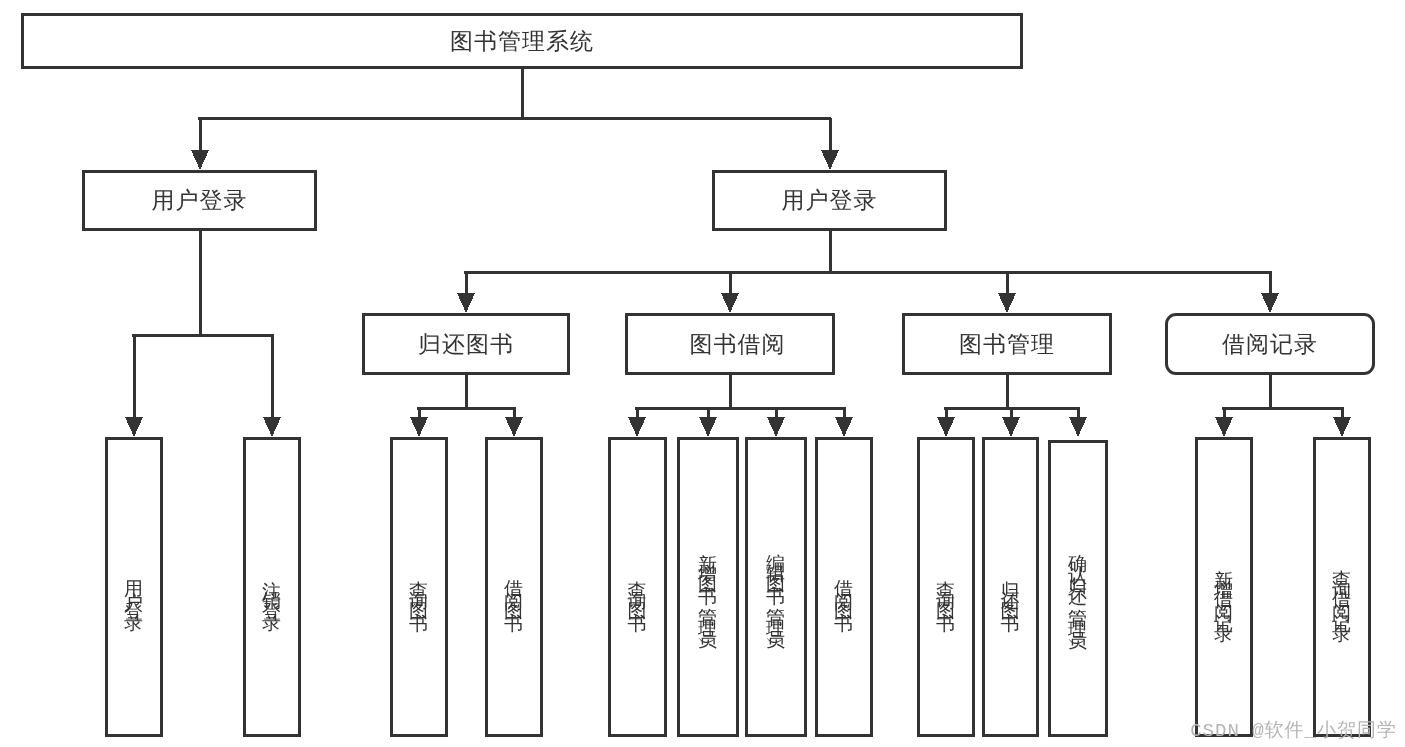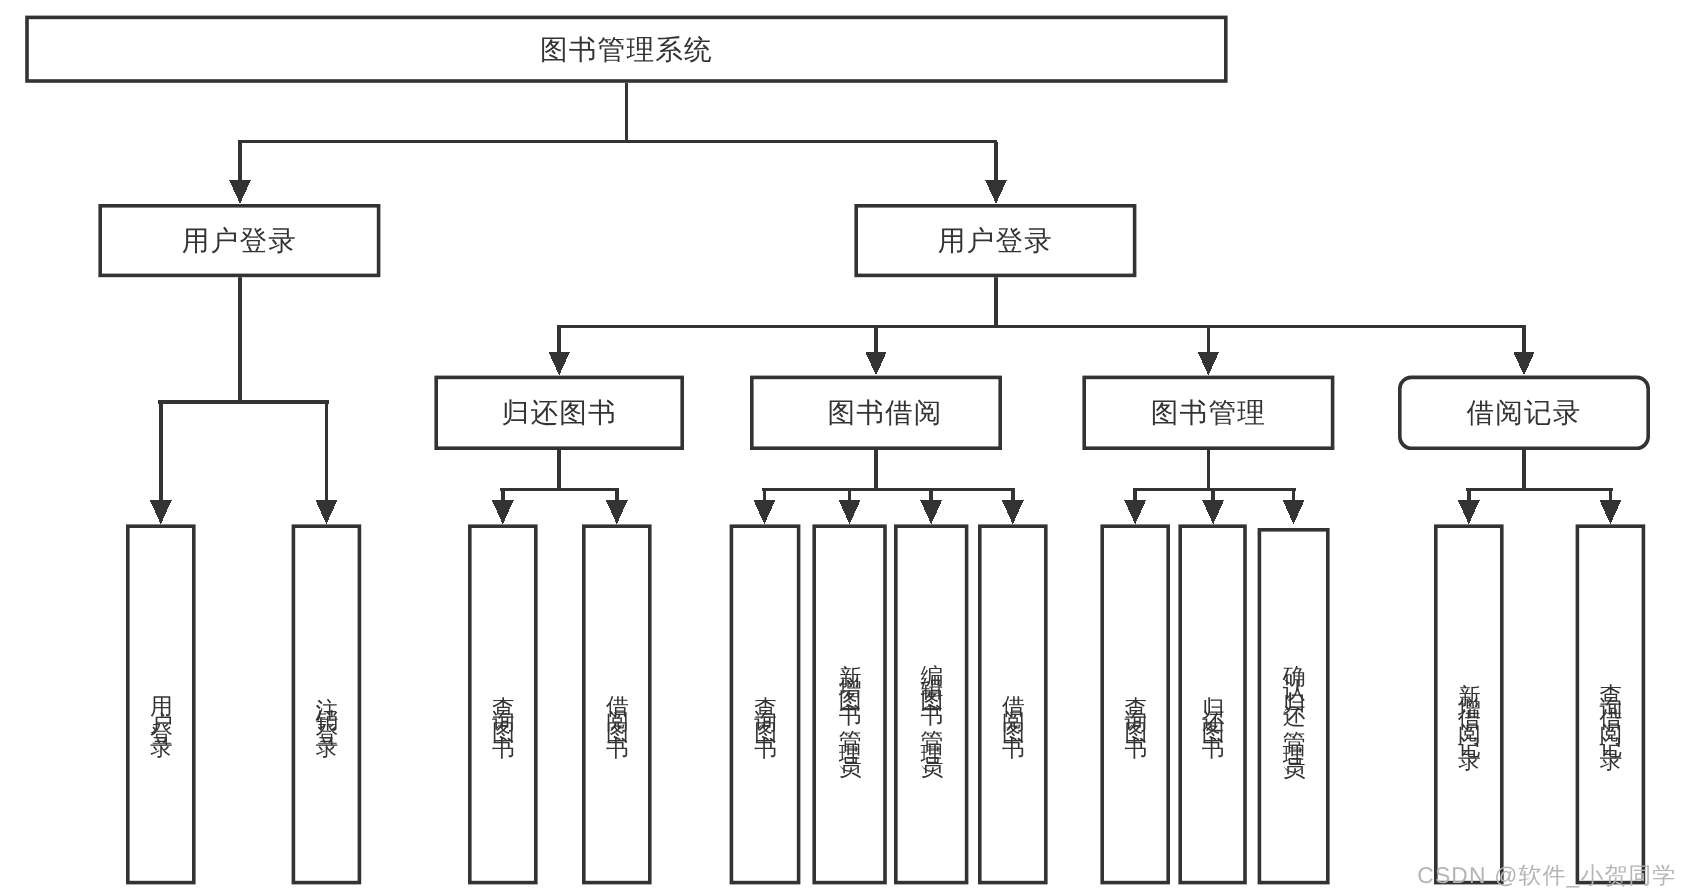--- a/index.html
+++ b/index.html
@@ -53,20 +53,21 @@
     white-space: nowrap;
   }
   .watermark {
     position: absolute;
     right: 8px;
     bottom: 4px;
     font-size: 19px;
     color: #b5b5b5;
     z-index: 3;
     letter-spacing: 1px;
+    font-family: Liberation Mono, monospace;
   }
 </style>
 </head>
 <body>
 
 <div class="canvas">
 
   <svg class="connectors" width="1405" height="747" viewBox="0 0 1405 747" shape-rendering="crispEdges">
 
     <line x1="522" y1="69" x2="522" y2="118"></line>

